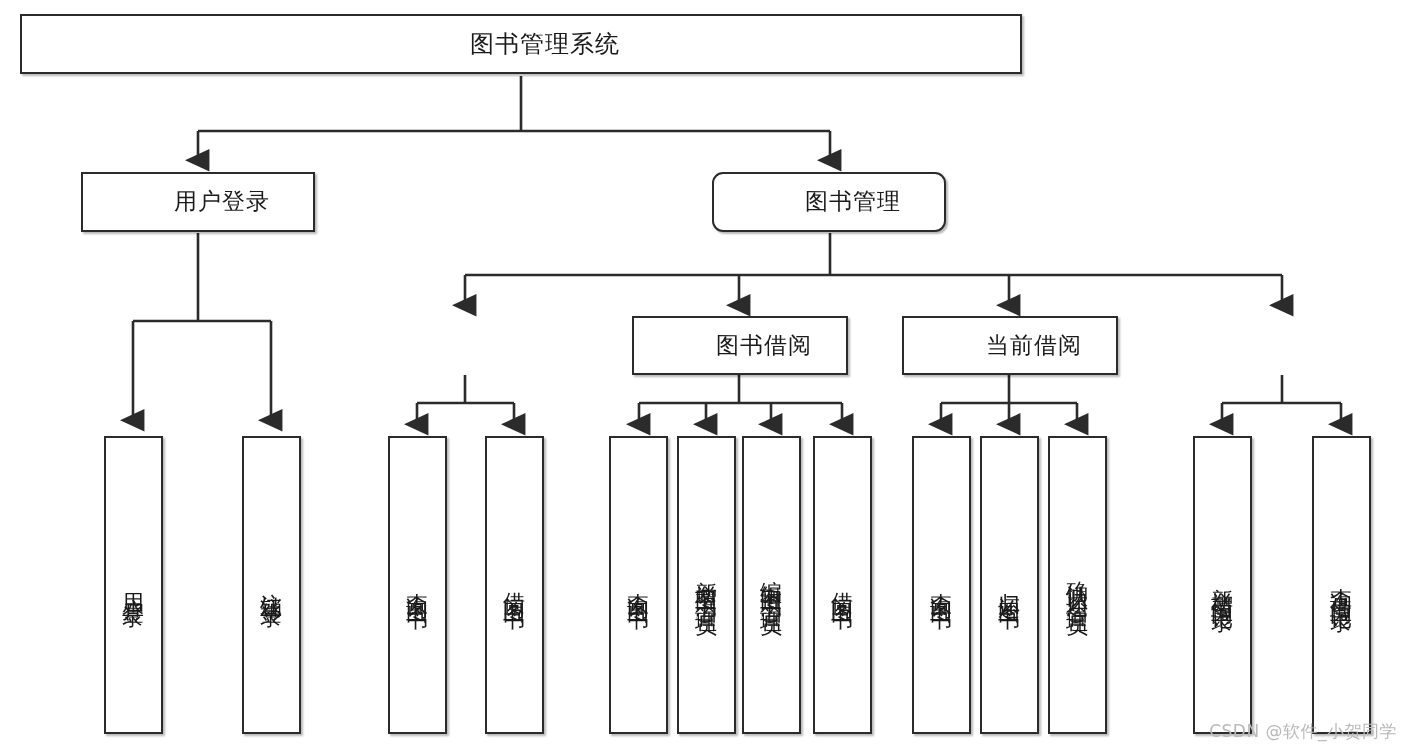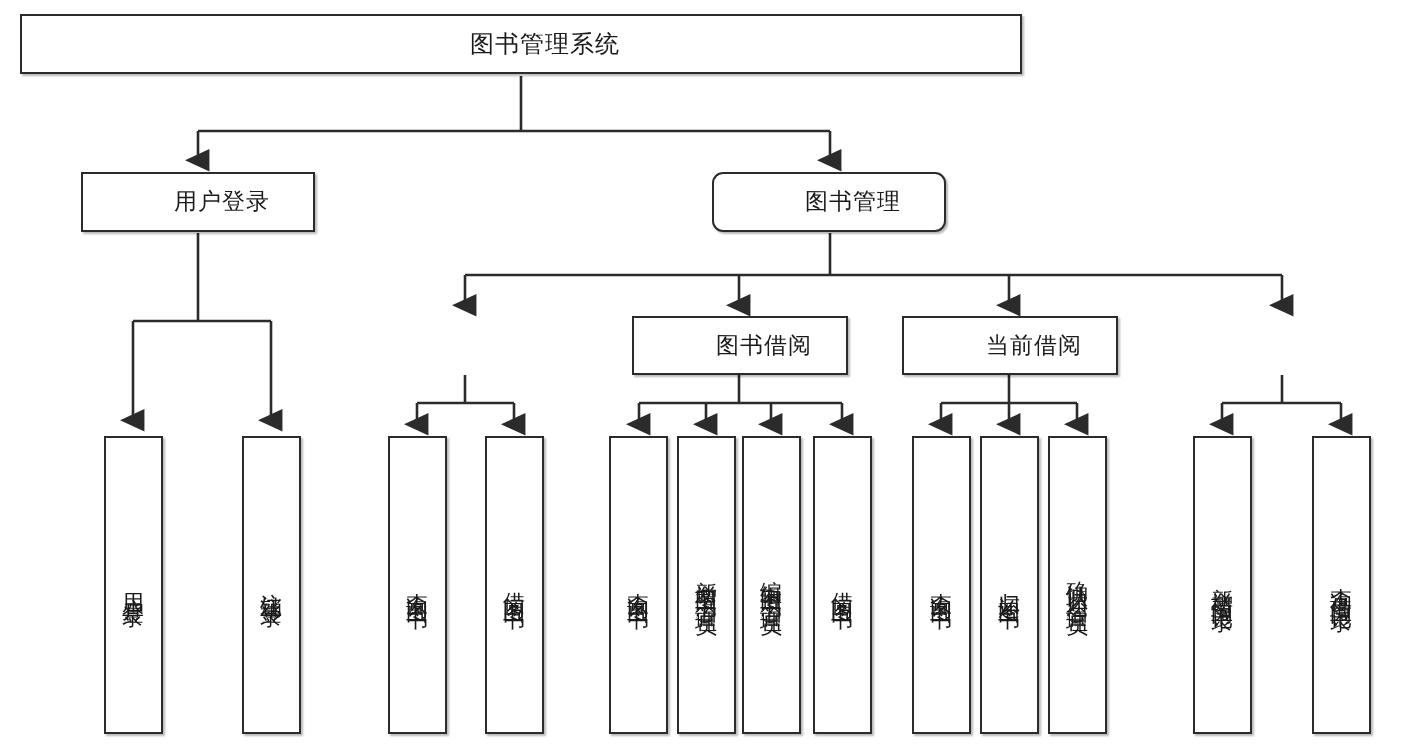--- a/index.html
+++ b/index.html
@@ -184,13 +184,14 @@
     <span class="vtext">确认归还（管理员）</span>
   </div>
 
   <div class="node leaf" style="left:1193px; top:436px; width:59px; height:298px;">
     <span class="vtext">新增借阅记录</span>
   </div>
   <div class="node leaf" style="left:1312px; top:436px; width:59px; height:298px;">
     <span class="vtext">查询借阅记录</span>
   </div>
 
+  <div class="watermark">CSDN @软件_小贺同学</div>
 </div>
 
 </body></html>

